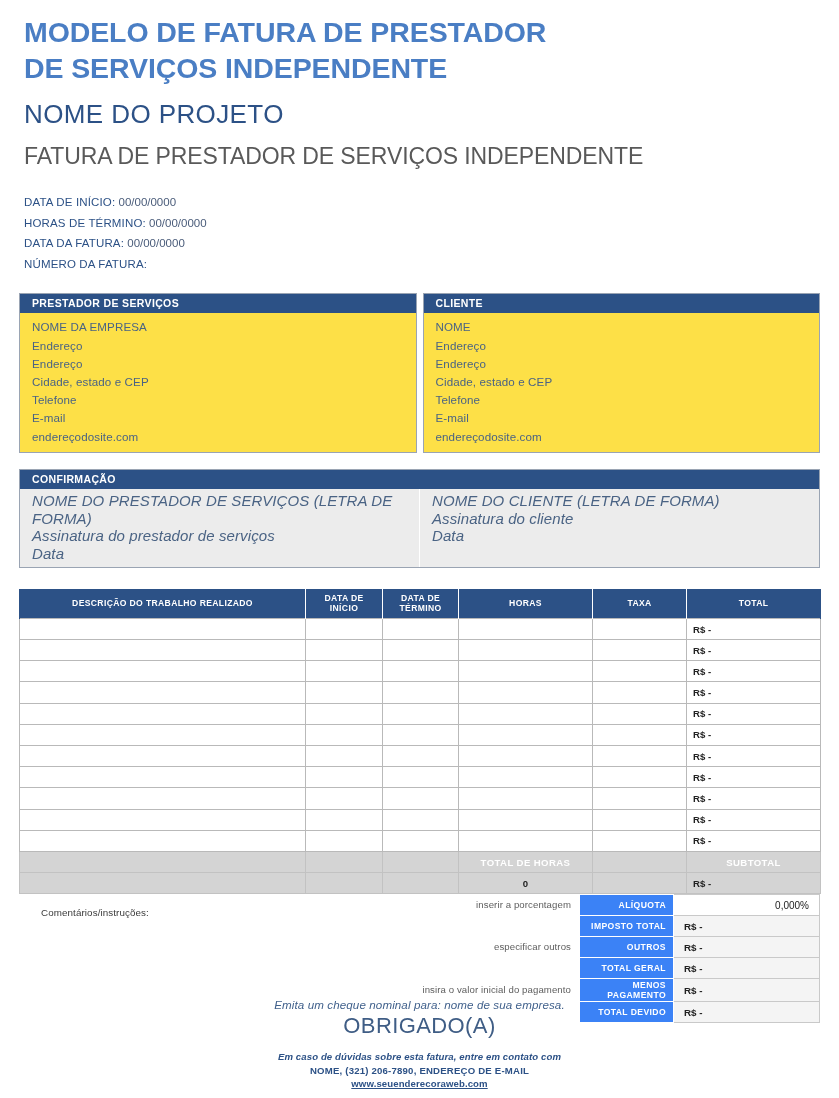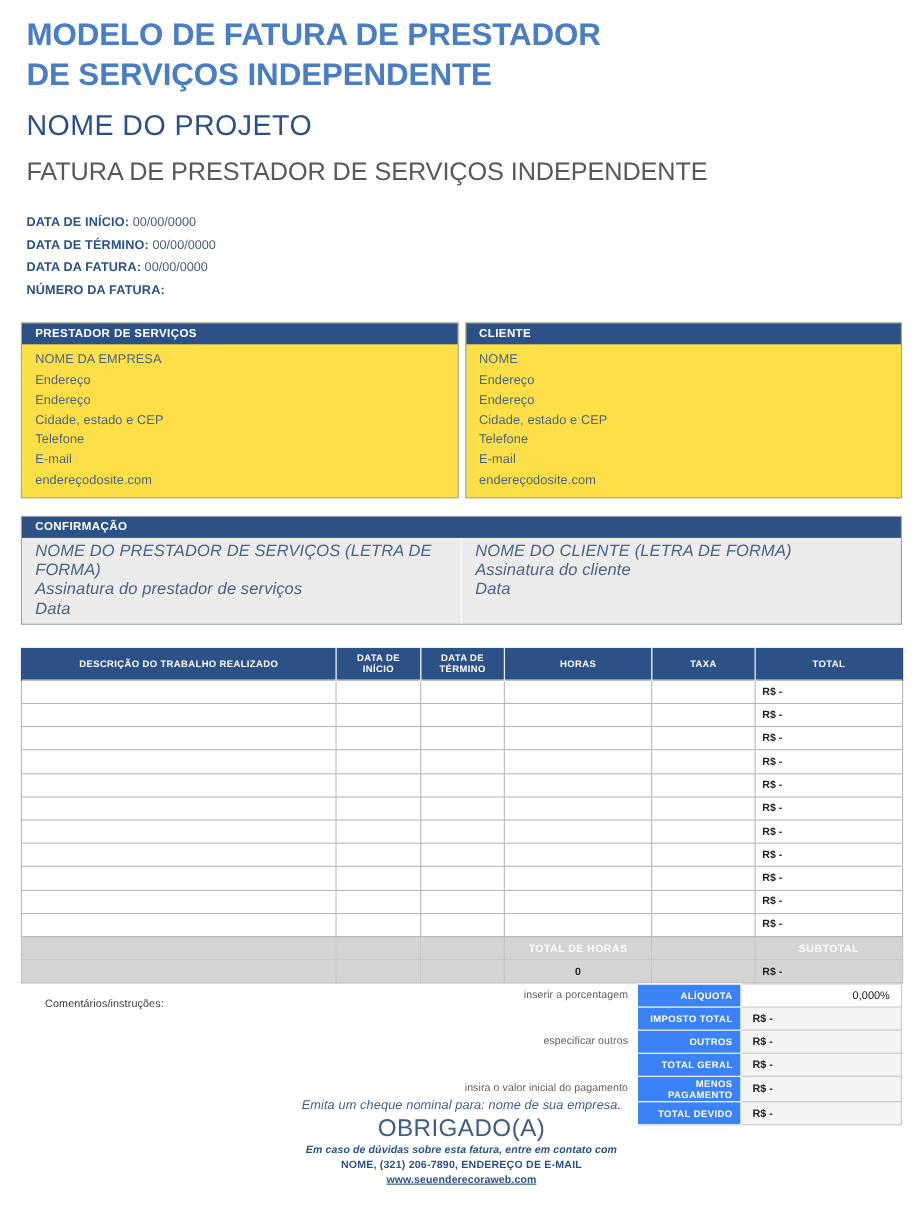--- a/index.html
+++ b/index.html
@@ -46,21 +46,21 @@
   }
 
   
   .meta { margin-top: 22px; padding-left: 5px; }
   .meta-row {
     font-size: 11.5px;
     color: #2c5186;
     line-height: 20.6px;
     white-space: nowrap;
   }
-  .meta-row .lbl { font-weight: bold; letter-spacing: 0.15px; }
+  .meta-row .lbl { font-weight: normal; letter-spacing: 0.15px; }
   .meta-row .val { font-weight: normal; color: #4a5c7a; }
 
   
   .info-wrap {
     display: flex;
     gap: 6px;
     margin-top: 19px;
   }
   .info-box {
     flex: 1 1 0;
@@ -241,21 +241,21 @@
     letter-spacing: 0.1px;
   }
   .thanks {
     font-size: 22px;
     color: #3f5d85;
     letter-spacing: 0.4px;
     margin-top: 2px;
     font-weight: normal;
   }
   .contact {
-    margin-top: 0;
+    margin-top: 11px;
     font-size: 9.6px;
     font-weight: bold;
     font-style: italic;
     color: #2c5186;
     line-height: 13.6px;
     letter-spacing: 0.1px;
   }
   .contact .l2 { font-style: normal; letter-spacing: 0.2px; }
   .website {
     margin-top: 1px;
@@ -277,21 +277,21 @@
   </h1>
   <div class="project-name">NOME DO PROJETO</div>
   <div class="subtitle">FATURA DE PRESTADOR DE SERVIÇOS INDEPENDENTE</div>
 
   <div class="meta">
     <div class="meta-row">
       <span class="lbl">DATA DE INÍCIO</span><span class="lbl">:</span>
       <span class="val">00/00/0000</span>
     </div>
     <div class="meta-row">
-      <span class="lbl">DATA DE TÉRMINO</span><span class="lbl">:</span>
+      <span class="lbl">HORAS DE TÉRMINO</span><span class="lbl">:</span>
       <span class="val">00/00/0000</span>
     </div>
     <div class="meta-row">
       <span class="lbl">DATA DA FATURA</span><span class="lbl">:</span>
       <span class="val">00/00/0000</span>
     </div>
     <div class="meta-row">
       <span class="lbl">NÚMERO DA FATURA</span><span class="lbl">:</span>
       <span class="val"></span>
     </div>

